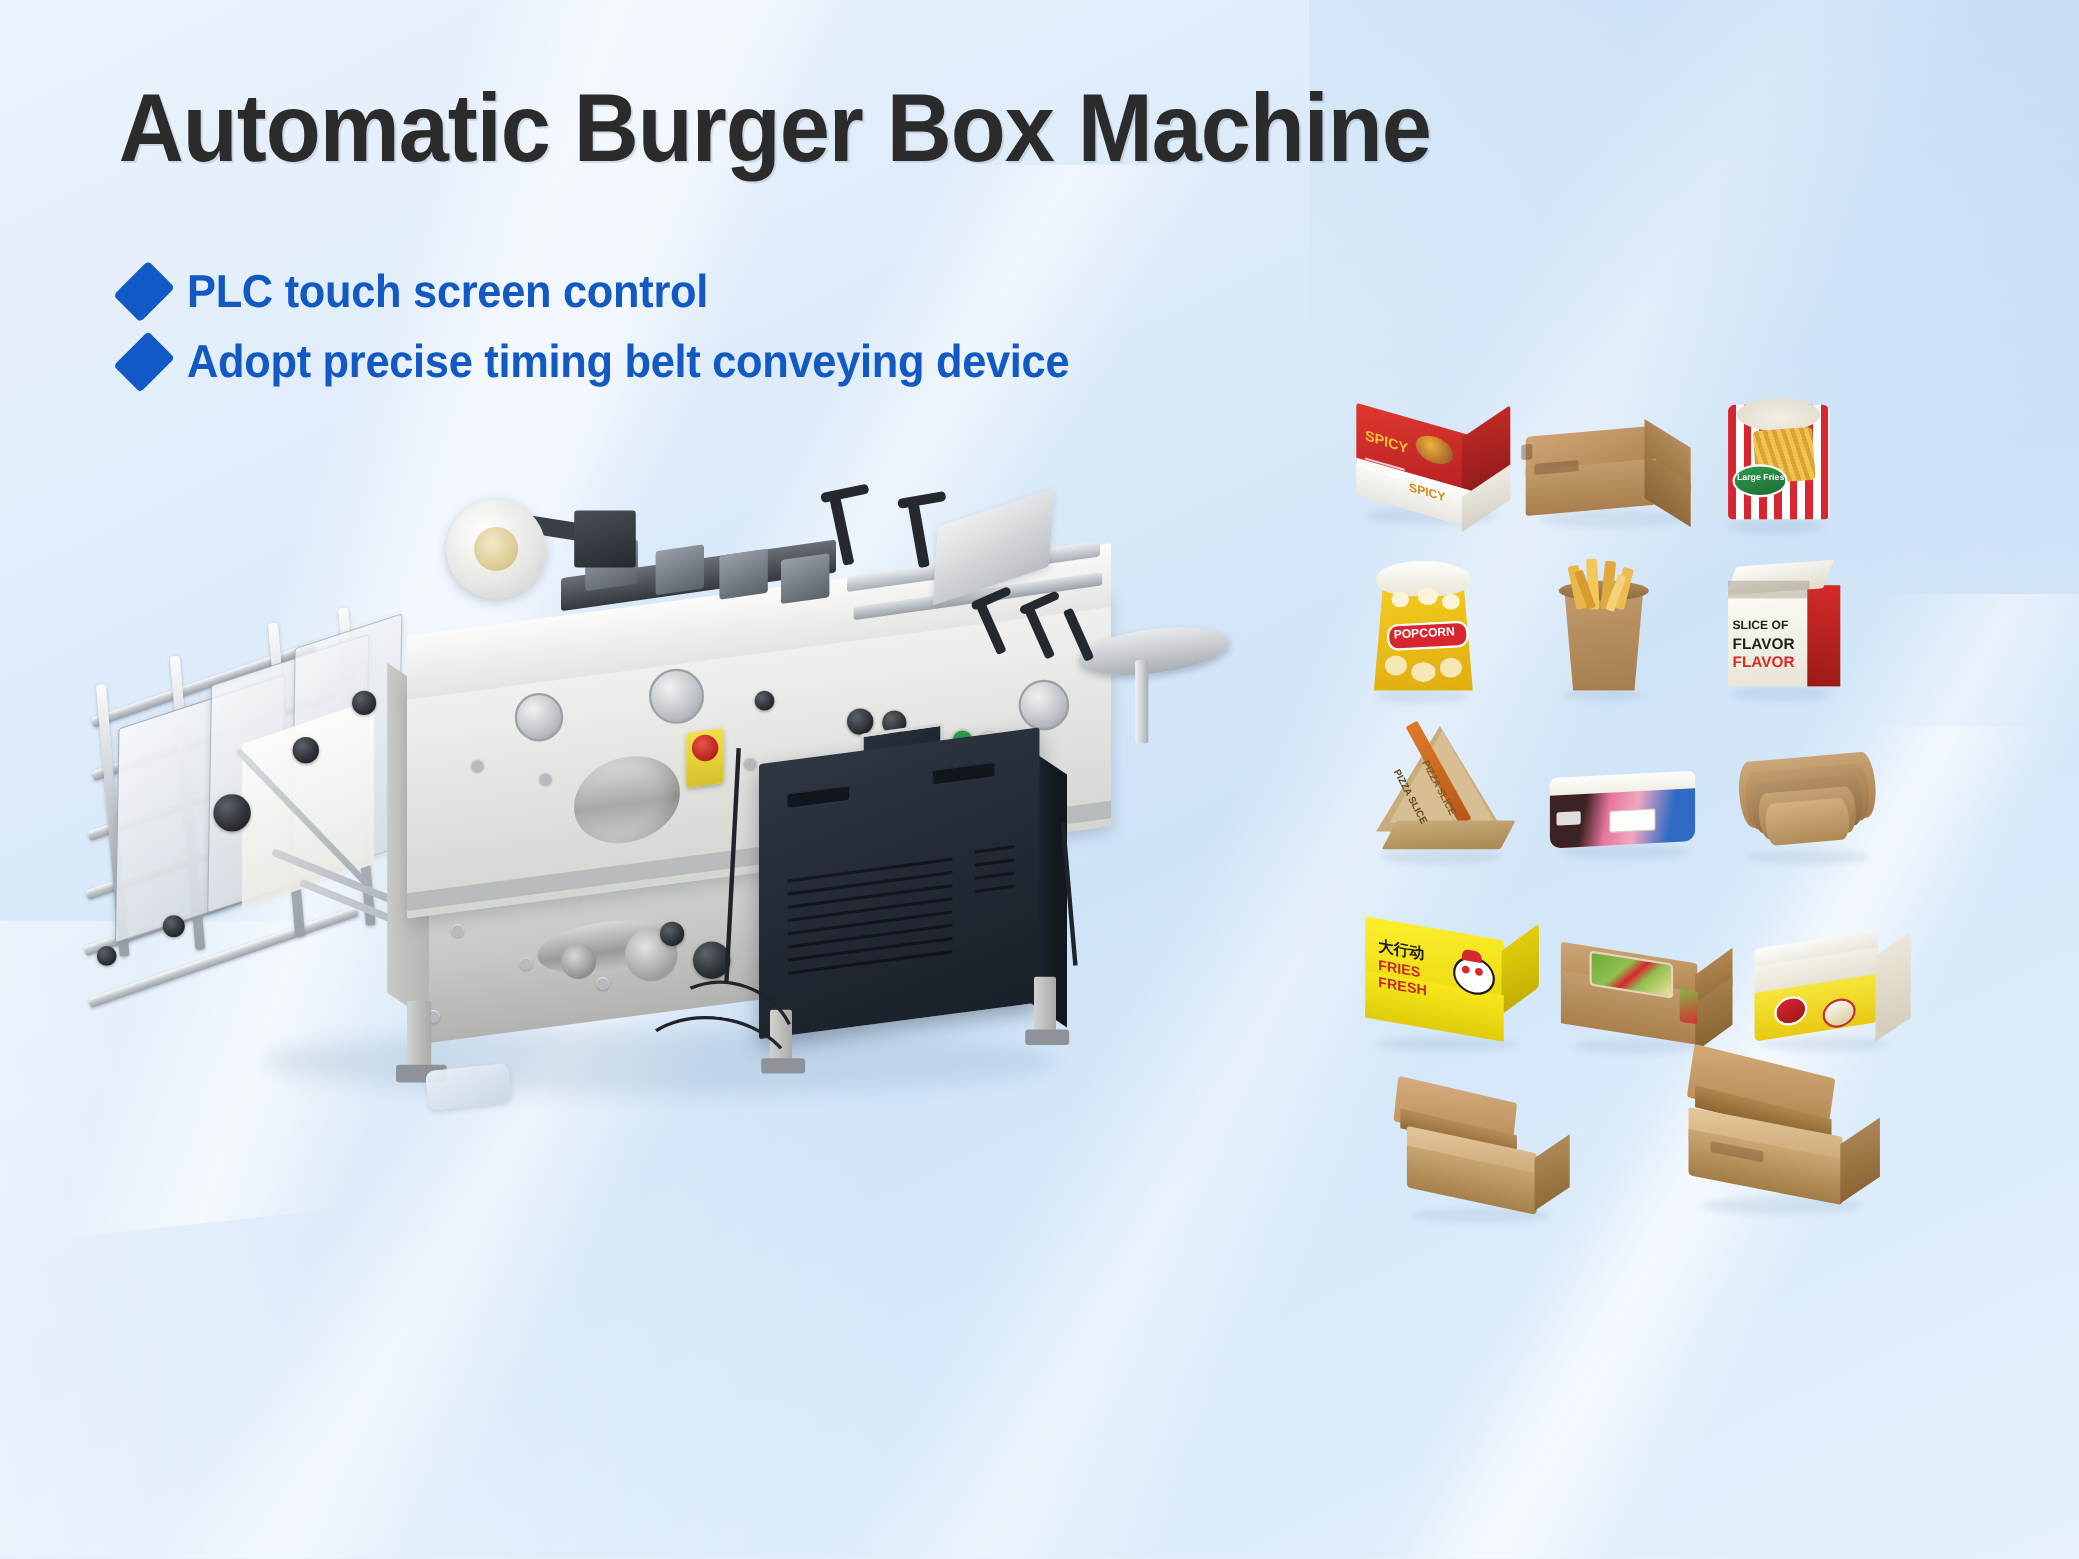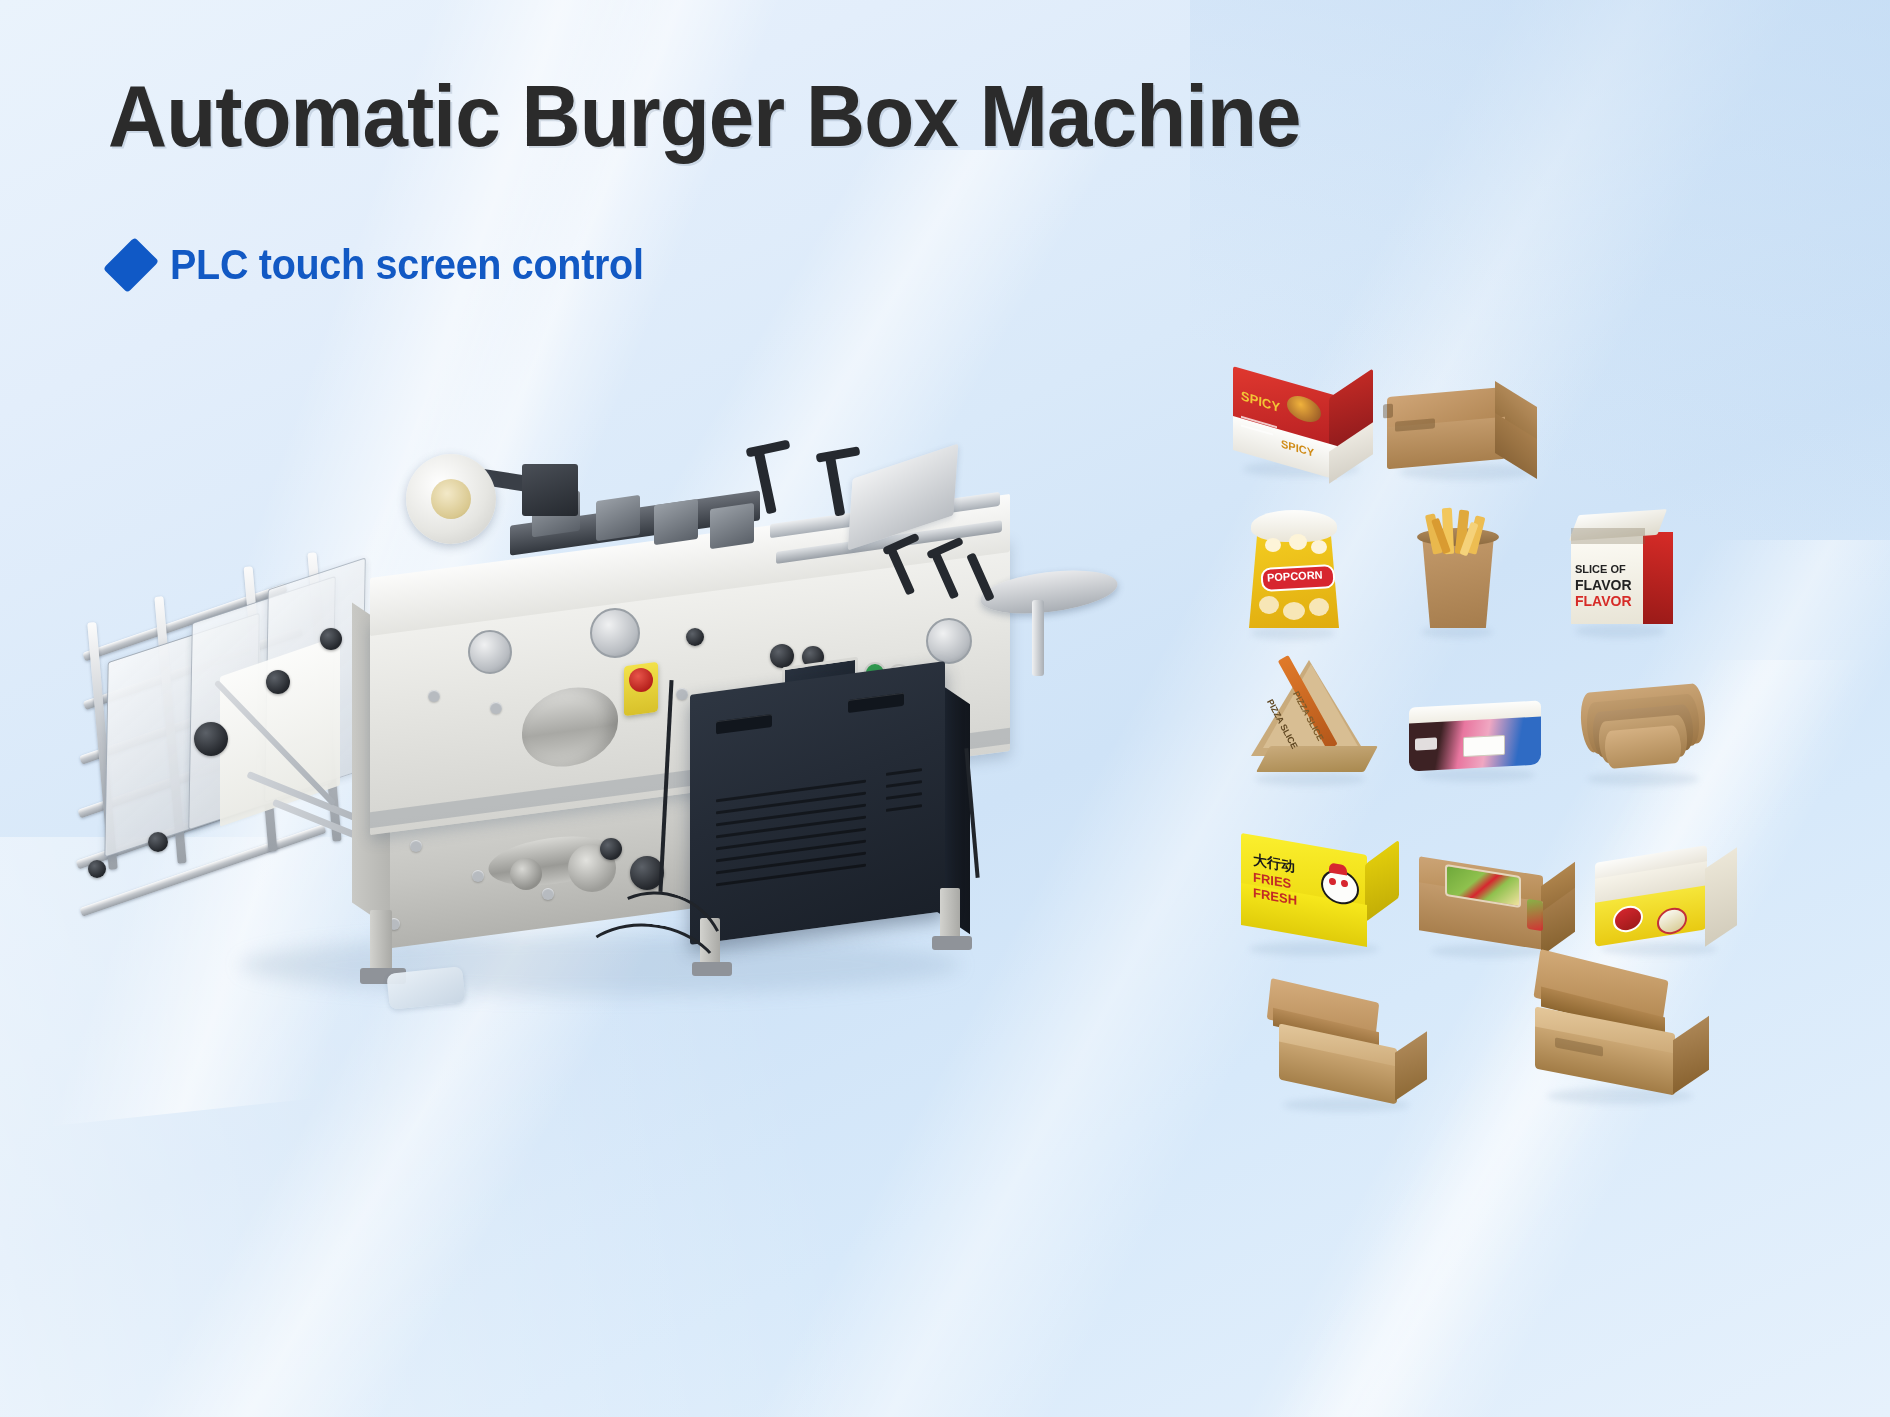--- a/index.html
+++ b/index.html
@@ -165,20 +165,24 @@
   <div class="streak s5"></div>
   <div class="streak s8"></div>
 
   <div id="title">Automatic Burger Box Machine</div>
 
   <div id="bullets">
     <div class="bullet">
       <span class="diamond"></span>
       <span class="btext">PLC touch screen control</span>
     </div>
+    <div class="bullet">
+      <span class="diamond"></span>
+      <span class="btext">Adopt precise timing belt conveying device</span>
+    </div>
   </div>
 
   <div id="machine">
 
     <div class="mp" style="left:170px;top:495px;width:720px;height:60px;border-radius:50%;
                 background:rgba(120,150,180,.20);filter:blur(9px);"></div>
 
     <div class="mp" style="left:0;top:120px;width:340px;height:400px;">
 
       <div class="frame" style="left:8px;top:58px;width:214px;height:9px;transform:rotate(-19deg);"></div>
@@ -349,20 +353,34 @@
       <div class="pb" style="left:118px;top:30px;width:42px;height:38px;background:linear-gradient(200deg,#b78e5d,#96703f);
            transform:skewY(32deg);"></div>
       <div class="pb" style="left:10px;top:58px;width:118px;height:42px;background:linear-gradient(180deg,#c39b6c,#a87f4d);
            transform:skewY(-5deg);border-radius:0 0 3px 3px;"></div>
       <div class="pb" style="left:118px;top:62px;width:42px;height:40px;background:linear-gradient(200deg,#a87f4d,#8a6538);
            transform:skewY(32deg);"></div>
       <div class="pb" style="left:18px;top:56px;width:40px;height:10px;background:rgba(90,62,30,.35);transform:skewY(-5deg);border-radius:2px;"></div>
       <div class="pb" style="left:6px;top:40px;width:10px;height:14px;background:rgba(90,62,30,.4);transform:skewY(-5deg);border-radius:2px;"></div>
     </div>
 
+    <div class="prod" style="left:214px;top:-70px;width:140px;height:130px;">
+      <div class="psh" style="left:22px;top:112px;width:88px;height:14px;"></div>
+      <div class="pb" style="left:22px;top:8px;width:92px;height:104px;border-radius:6px 6px 4px 4px;
+           background:repeating-linear-gradient(90deg,#d7262f 0 7px,#fdfdfb 7px 14px);"></div>
+      <div class="pb" style="left:30px;top:2px;width:76px;height:30px;border-radius:50%;
+           background:radial-gradient(ellipse at 50% 60%,#f3efe4,#ddd8cb);"></div>
+
+      <div class="pb" style="left:46px;top:30px;width:54px;height:48px;
+           background:repeating-linear-gradient(76deg,#f1c451 0 4px,#d9a433 4px 8px);border-radius:4px;transform:rotate(-4deg);"></div>
+
+      <div class="pb" style="left:26px;top:62px;width:46px;height:26px;border-radius:50%;
+           background:linear-gradient(160deg,#2f9b4e,#1d6c35);border:2px solid #fff;"></div>
+      <div class="lbl" style="left:30px;top:70px;font-size:8px;color:#fff;">Large Fries</div>
+    </div>
 
     <div class="prod" style="left:-110px;top:80px;width:150px;height:130px;">
       <div class="psh" style="left:26px;top:116px;width:84px;height:14px;"></div>
       <div class="pb" style="left:24px;top:14px;width:90px;height:104px;
            background:linear-gradient(170deg,#f5cf22,#e0ac0f);
            clip-path:polygon(10% 0,90% 0,100% 100%,0 100%);"></div>
       <div class="pb" style="left:26px;top:0px;width:86px;height:32px;border-radius:50% 50% 40% 40%;
            background:linear-gradient(180deg,#fdfdfb,#e9e5d8);"></div>
 
       <div class="pb" style="left:40px;top:28px;width:16px;height:14px;border-radius:50%;background:#fdf4d8;"></div>

